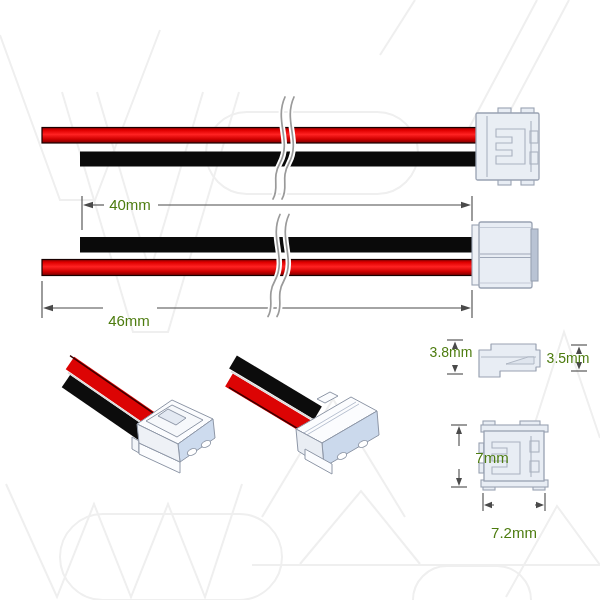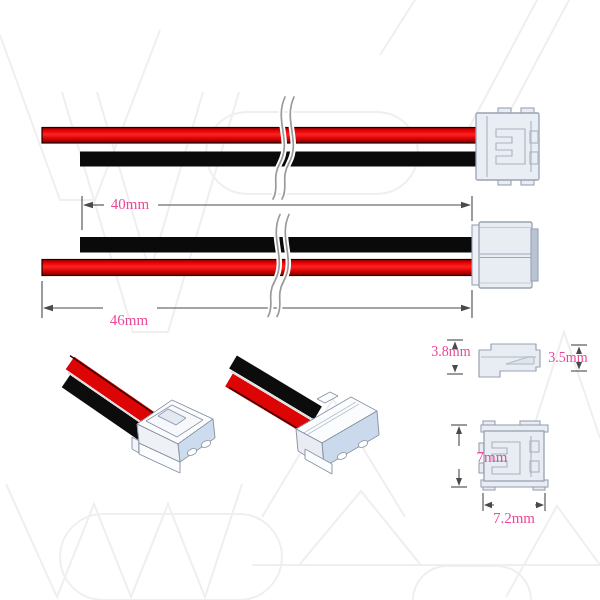--- a/index.html
+++ b/index.html
@@ -3,22 +3,22 @@
 <meta charset="utf-8">
 <style>
   html,body{margin:0;padding:0;background:#fff;}
   #canvas{
     position:relative;width:600px;height:600px;background:#ffffff;
     overflow:hidden;font-family:"Liberation Sans", sans-serif;
   }
   #art{position:absolute;left:0;top:0;}
   .label{
     position:absolute;transform:translate(-50%,-50%);
-    white-space:nowrap;color:#ec4899;background:transparent;
-    font-family:Liberation Serif, serif;
+    white-space:nowrap;color:#4d7c0f;background:transparent;
+    font-family:Liberation Sans, sans-serif;
   }
   .dim-15{font-size:15px;}
   .dim-14{font-size:14px;}
   #title{
     position:absolute;left:50%;top:44px;transform:translateX(-50%);
     font-size:26px;font-weight:bold;letter-spacing:.5px;color:#000;
     border-bottom:3px solid #000;padding:0 3px 2px 3px;line-height:1.05;
   }
 </style>
 </head>
@@ -206,14 +206,14 @@
   <div class="label dim-15" style="left:130px;top:204px;">40mm</div>
 
   <div class="label dim-15" style="left:129px;top:320px;">46mm</div>
 
   <div class="label dim-14" style="left:451px;top:352px;">3.8mm</div>
 
   <div class="label dim-14" style="left:568px;top:358px;">3.5mm</div>
 
   <div class="label dim-15" style="left:458px;top:457px;margin-left:34px;">7mm</div>
 
-  <div class="label dim-15" style="left:514px;top:518px;">7.2mm</div>
+  <div class="label dim-15" style="left:514px;top:532px;">7.2mm</div>
 </div>
 
 </body></html>

